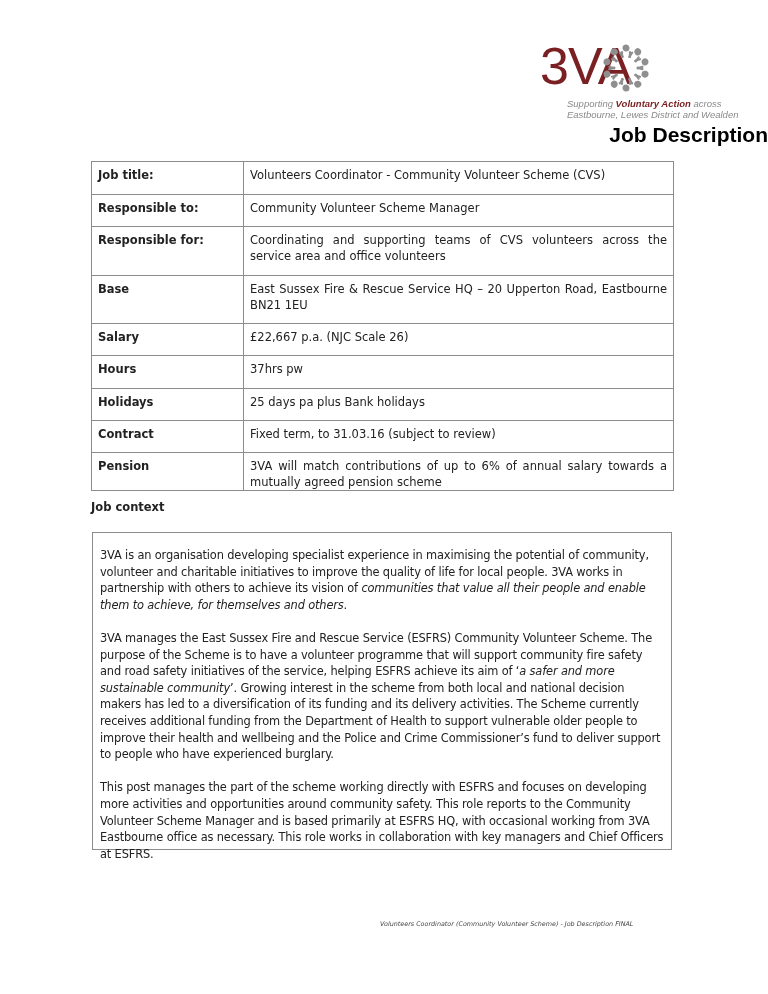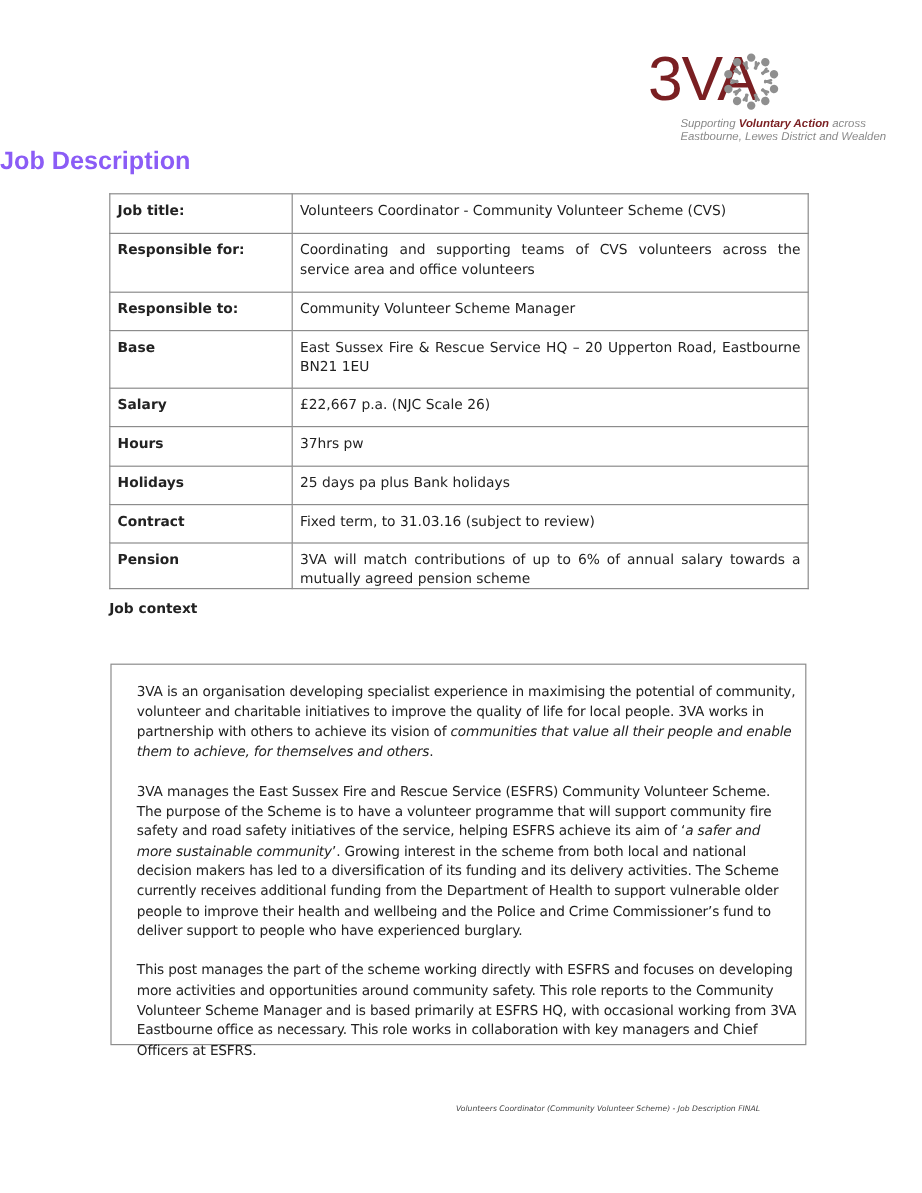--- a/index.html
+++ b/index.html
@@ -15,43 +15,43 @@
     }
     .logo-mark { position: absolute; left: 106px; top: 0; width: 56px; height: 56px; }
     .logo-tag {
       position: absolute; left: 75px; top: 58px; width: 220px;
       font-family: "Liberation Sans", sans-serif; font-style: italic; font-size: 9.5px;
       line-height: 11px; color: #8a8a8a; white-space: nowrap;
     }
     .logo-tag .accent { color: #7a1f22; font-weight: bold; }
 
     .title {
-      position: absolute; left: 0; width: 768px; top: 123px; text-align: left;
-      font-family: "Liberation Sans", sans-serif; font-weight: bold; font-size: 21px; color: #8b5cf6;
+      position: absolute; left: 0; width: 768px; top: 123px; text-align: right;
+      font-family: "Liberation Sans", sans-serif; font-weight: bold; font-size: 21px; color: #000000;
     }
 
     table.info {
       position: absolute; left: 91px; top: 161px; width: 583px;
       border-collapse: collapse; font-family: "DejaVu Sans", sans-serif;
       font-size: 11.5px; color: #222;
     }
     table.info td {
       border: 1px solid #8c8c8c; vertical-align: top; padding: 5px 6px 0 6px;
       line-height: 16px;
     }
     table.info td.label { width: 139px; font-weight: bold; }
     table.info td.value { text-align: justify; }
 
     .section-heading {
       position: absolute; left: 91px; top: 500px; font-family: "DejaVu Sans", sans-serif;
       font-weight: bold; font-size: 11.5px; color: #222;
     }
     .context-box {
-      position: absolute; left: 92px; top: 553px; width: 580px; height: 318px;
-      border: 1px solid #8c8c8c; box-sizing: border-box; padding: 14px 7px 0 21px;
+      position: absolute; left: 92px; top: 532px; width: 580px; height: 318px;
+      border: 1px solid #8c8c8c; box-sizing: border-box; padding: 14px 7px 0 7px;
       font-family: "DejaVu Sans", sans-serif; font-size: 11.4px; line-height: 16.6px; color: #222;
       letter-spacing: -0.15px;
     }
     .context-box p { margin: 0 0 16.6px 0; }
     .context-box em { font-style: italic; }
 
     .footer {
       position: absolute; left: 380px; width: 295px; top: 920px; text-align: left;
       font-family: "DejaVu Sans", sans-serif; font-style: italic; font-size: 6.4px; color: #444;
       white-space: nowrap;
@@ -115,27 +115,27 @@
 </div>
 
 <div class="title">Job Description</div>
 
 <table class="info">
   <tbody>
     <tr style="height:33px">
         <td class="label">Job title:</td>
         <td class="value">Volunteers Coordinator - Community Volunteer Scheme (CVS)</td>
       </tr>
+    <tr style="height:32px">
+        <td class="label">Responsible to:</td>
+        <td class="value">Community Volunteer Scheme Manager</td>
+      </tr>
     <tr style="height:49px">
         <td class="label">Responsible for:</td>
         <td class="value">Coordinating and supporting teams of CVS volunteers across the service area and office volunteers</td>
-      </tr>
-    <tr style="height:32px">
-        <td class="label">Responsible to:</td>
-        <td class="value">Community Volunteer Scheme Manager</td>
       </tr>
     <tr style="height:48px">
         <td class="label">Base</td>
         <td class="value">East Sussex Fire &amp; Rescue Service HQ – 20 Upperton Road, Eastbourne BN21 1EU</td>
       </tr>
     <tr style="height:32px">
         <td class="label">Salary</td>
         <td class="value">£22,667 p.a. (NJC Scale 26)</td>
       </tr>
     <tr style="height:33px">

